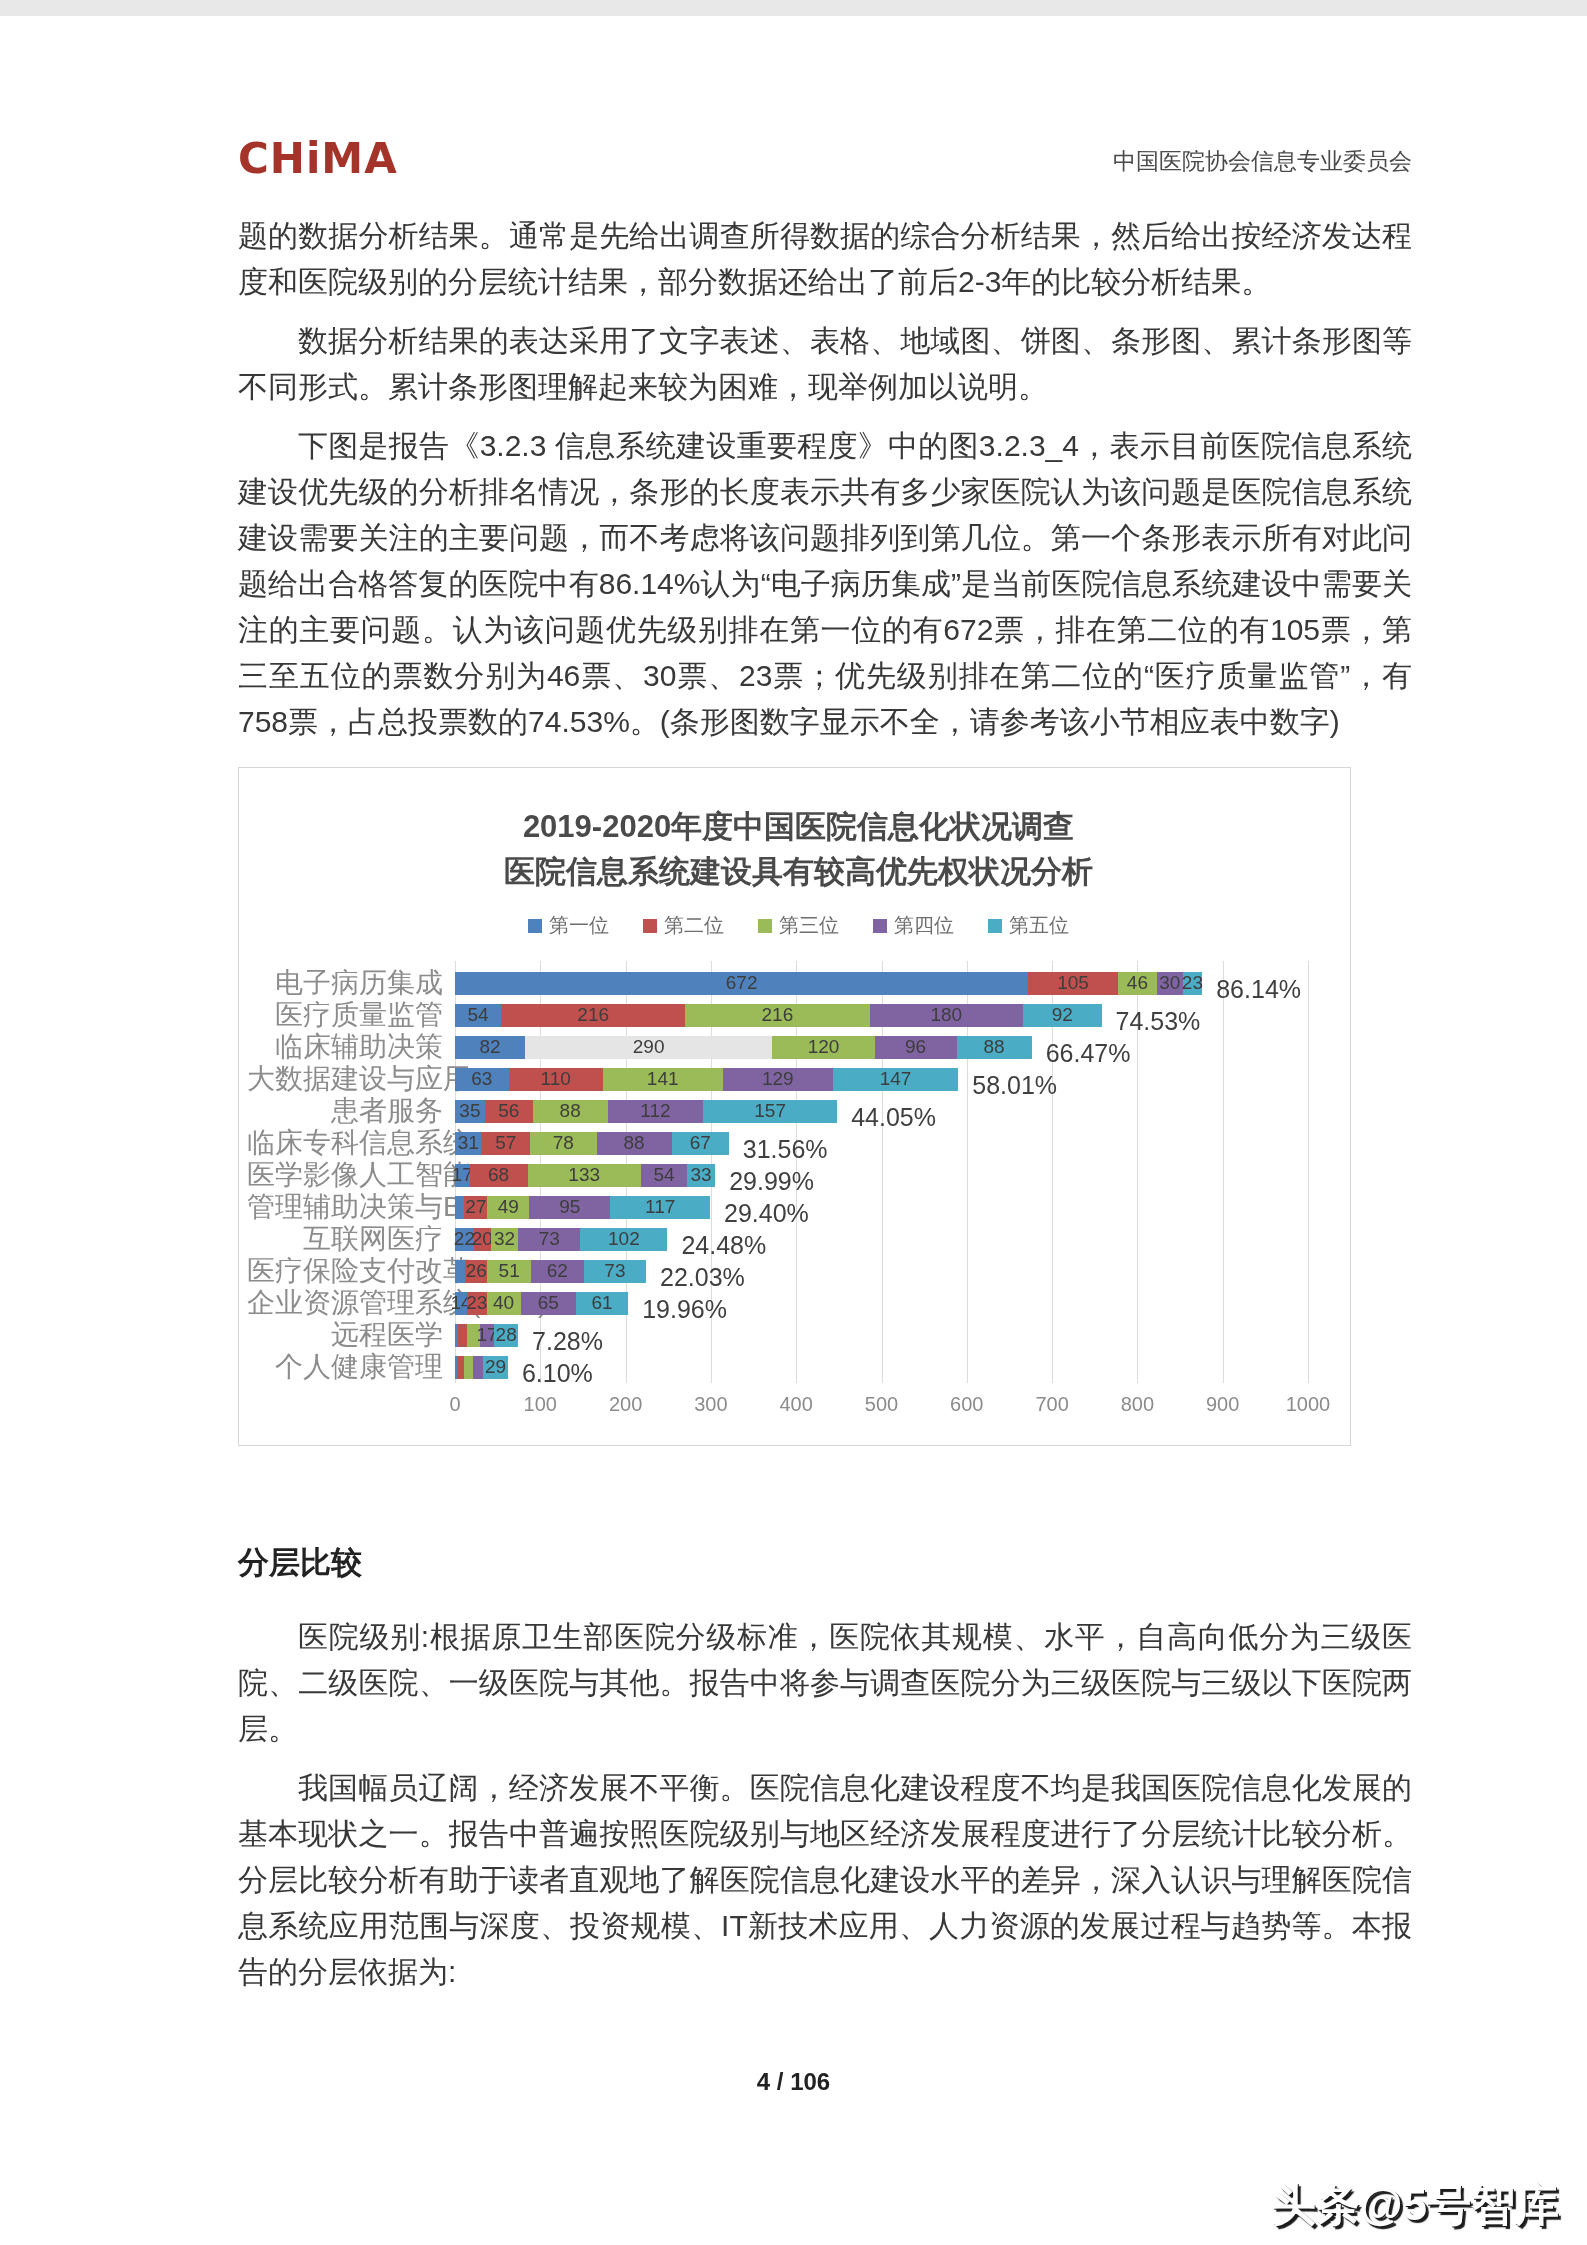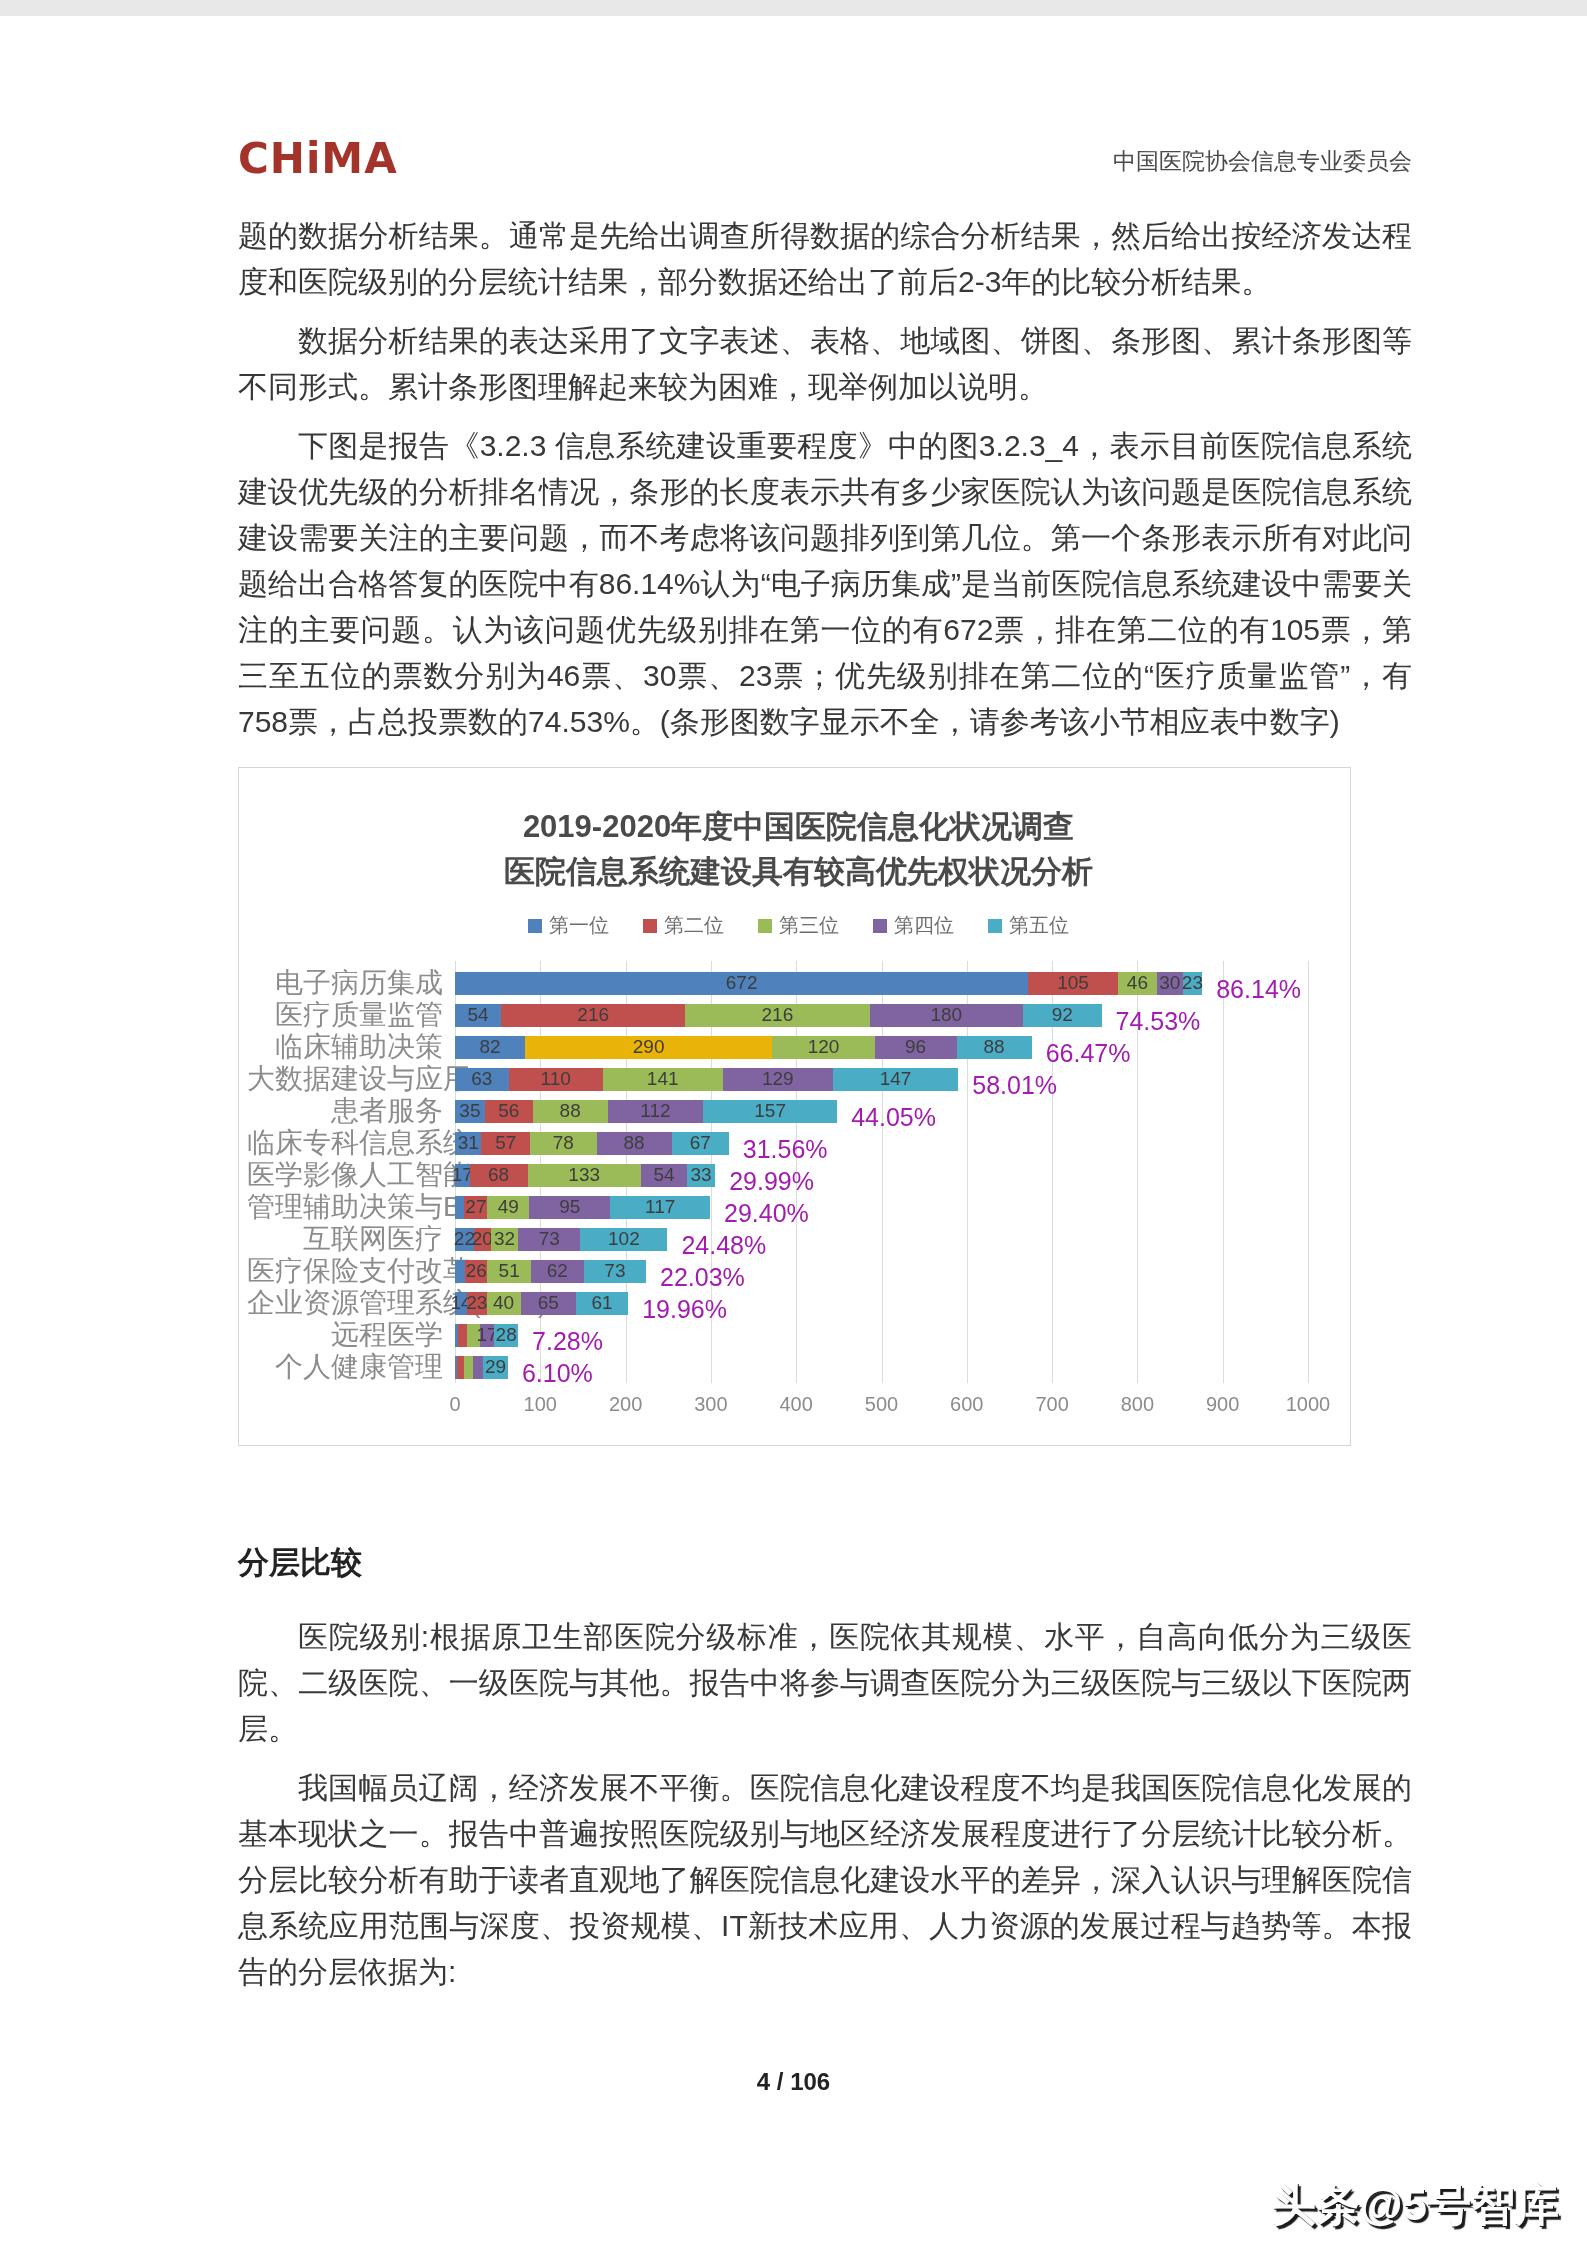--- a/index.html
+++ b/index.html
@@ -18,21 +18,21 @@
   .legend{display:flex;justify-content:center;gap:34px;margin-top:18px;}
   .legend-item{display:flex;align-items:center;gap:7px;font-size:20px;color:#6e6e6e;}
   .swatch{width:14px;height:14px;display:inline-block;flex:none;}
   .plot-body{position:relative;margin-top:28px;}
   .grid{position:absolute;left:208px;right:42px;top:-6px;bottom:0;}
   .gridline{position:absolute;top:0;bottom:0;width:1px;background:#dcdcdc;}
   .crow{display:flex;align-items:center;height:32px;padding-right:42px;position:relative;}
   .cat{width:196px;padding-right:12px;text-align:right;font-size:28px;color:#8c8c8c;white-space:nowrap;flex:none;}
   .track{flex:1;display:flex;height:23px;position:relative;}
   .seg{height:100%;display:flex;align-items:center;justify-content:center;font-size:19px;color:#3d3d3d;white-space:nowrap;flex:none;}
-  .pct{position:absolute;top:3px;font-size:25px;color:#a21caf;white-space:nowrap;}
+  .pct{position:absolute;top:3px;font-size:25px;color:#404040;white-space:nowrap;}
   .xaxis{position:relative;height:34px;margin:10px 42px 0 208px;}
   .tick{position:absolute;transform:translateX(-50%);font-size:20px;color:#8c8c8c;top:0;}
   .section{font-size:31px;font-weight:bold;color:#222;margin:96px 0 30px 0;}
   .footer{position:absolute;left:0;right:0;top:2052px;text-align:center;font-size:24px;font-weight:bold;color:#222;}
   .watermark{position:absolute;top:2160px;right:28px;font-size:44px;font-weight:bold;color:#fff;
     text-shadow:3px 3px 1px #1c1c1c,1px 1px 0 #1c1c1c;white-space:nowrap;}
 </style>
 </head>
 <body>
 
@@ -106,21 +106,21 @@
               <div class="seg" style="width: 21.6%; background: rgb(155, 187, 89);">216</div>
               <div class="seg" style="width: 18%; background: rgb(128, 100, 162);">180</div>
               <div class="seg" style="width: 9.2%; background: rgb(75, 172, 198);">92</div>
               <div class="pct" style="left: calc(75.8% + 14px);">74.53%</div>
             </div>
           </div>
           <div class="crow">
             <div class="cat">临床辅助决策</div>
             <div class="track">
               <div class="seg" style="width: 8.2%; background: rgb(79, 129, 189);">82</div>
-              <div class="seg" style="width: 29%; background: #eab308;">290</div>
+              <div class="seg" style="width: 29%; background: #e5e5e5;">290</div>
               <div class="seg" style="width: 12%; background: rgb(155, 187, 89);">120</div>
               <div class="seg" style="width: 9.6%; background: rgb(128, 100, 162);">96</div>
               <div class="seg" style="width: 8.8%; background: rgb(75, 172, 198);">88</div>
               <div class="pct" style="left: calc(67.6% + 14px);">66.47%</div>
             </div>
           </div>
           <div class="crow">
             <div class="cat">大数据建设与应用</div>
             <div class="track">
               <div class="seg" style="width: 6.3%; background: rgb(79, 129, 189);">63</div>

